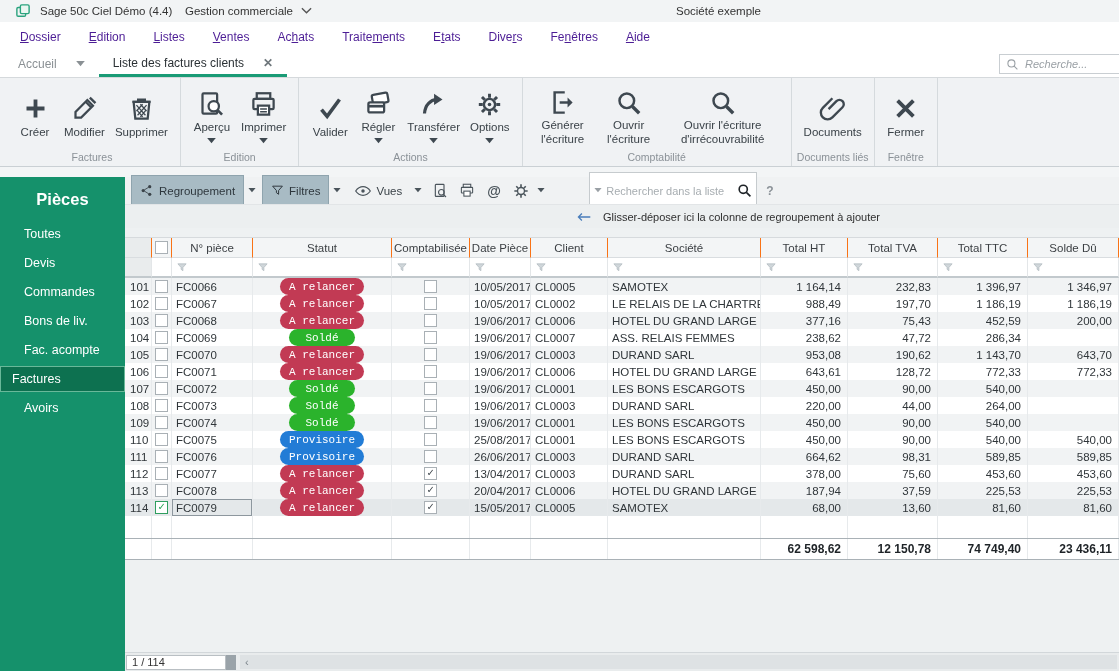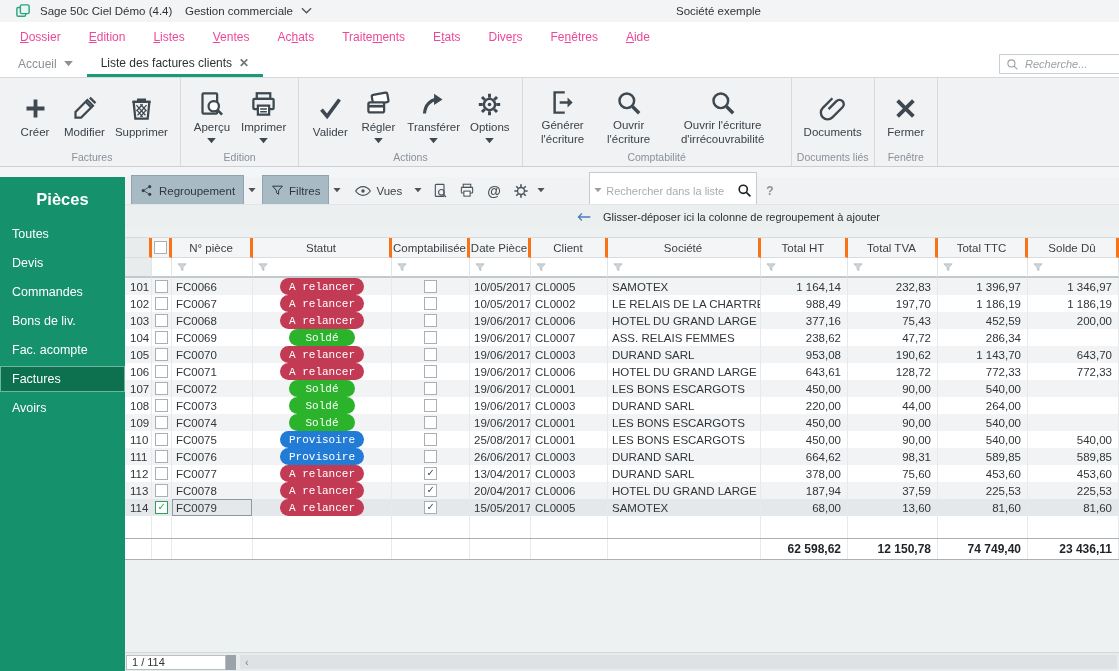--- a/index.html
+++ b/index.html
@@ -7,26 +7,26 @@
   body { font-family:"Liberation Sans", sans-serif; font-size:12px; color:#333; background:#fff; cursor:default; position:relative; }
 
   
   .titlebar { height:22px; background:#F2F4F5; display:flex; align-items:center; font-size:11.5px; color:#333; position:relative; }
   .applogo { margin:0 10px 0 16px; display:flex; }
   .module { position:absolute; left:185px; display:flex; align-items:center; gap:8px; }
   .company { position:absolute; left:676px; }
 
   
   .menubar { height:29px; background:#fff; display:flex; align-items:center; padding-left:6px; }
-  .menu-item { padding:0 14px; font-size:12px; color:#ec4899; }
+  .menu-item { padding:0 14px; font-size:12px; color:#4c1d95; }
   .menu-item u { text-decoration:underline; }
 
   
   .tabbar { height:27px; background:#fff; border-bottom:1px solid #D5D9DC; display:flex; align-items:stretch; position:relative; }
-  .tab { display:flex; align-items:center; gap:7px; padding:0 14px; font-size:12px; }
+  .tab { display:flex; align-items:center; gap:19px; padding:0 14px; font-size:12px; }
   .tab.home { color:#8A9094; margin-left:4px; }
   .tab.active { color:#2B3135; border-bottom:3px solid #1A9B76; }
   .tab .x { color:#6E767B; font-size:12px; font-weight:bold; }
   .topsearch { position:absolute; right:-60px; top:3px; width:180px; height:20px; border:1px solid #C9CED2; background:#fff; display:flex; align-items:center; padding:0 6px; gap:6px; }
   .topsearch input { border:none; outline:none; flex:1; font-size:11px; font-style:italic; color:#555; font-family:"Liberation Sans",sans-serif; background:transparent; }
   .topsearch input::placeholder { color:#9AA0A5; }
 
   
   .ribbon { height:89px; background:#F0F2F4; border-bottom:1px solid #CAD0D4; display:flex; align-items:stretch; padding-left:4px; }
   .rgroup { position:relative; display:flex; align-items:center; padding:5px 7px 18px; border-right:1px solid #D5DADD; }
@@ -37,21 +37,21 @@
   .rbtn .rcaret { margin-top:3px; }
   svg { display:block; }
 
   
   .mainstrip { height:10px; background:#F3F5F6; }
   .main { display:flex; height:494px; }
 
   
   .sidebar { width:125px; background:#15916B; color:#fff; flex-shrink:0; }
   .sidebar-title { text-align:center; font-size:16.5px; font-weight:bold; padding:13px 0 12px; }
-  .side-item { padding:6px 0 6px 12px; font-size:12.5px; margin:0 0 3px 0; }
+  .side-item { padding:6px 0 6px 24px; font-size:12.5px; margin:0 0 3px 0; }
   .side-item.active { background:#0D7150; border:1px solid #69B899; padding:5px 0 5px 11px; }
 
   
   .content { flex:1; background:#EEF1F2; display:flex; flex-direction:column; position:relative; }
 
   .listbar { height:27px; background:#F0F2F3; display:flex; align-items:center; padding-left:6px; gap:3px; flex-shrink:0; }
   .lbtn { height:32px; display:flex; align-items:center; gap:5px; padding:0 8px; background:#A8BBC4; border:1px solid #8FA4AE; color:#2E373D; font-size:11.5px; }
   .lbtn.plain { background:transparent; border:none; color:#3A4248; }
   .licon { width:24px; height:21px; display:flex; align-items:center; justify-content:center; color:#4A545B; font-size:14px; }
   .lcaret { width:10px; display:flex; justify-content:center; margin-right:2px; }
@@ -59,21 +59,21 @@
   .listsearch input { border:none; outline:none; flex:1; font-size:11px; color:#555; font-family:"Liberation Sans",sans-serif; background:transparent; min-width:0; }
   .listsearch input::placeholder { color:#A7ADB1; }
   .help-q { color:#8A9197; font-weight:bold; font-size:12px; margin-left:6px; }
 
   .hintrow { height:24px; background:#ECEFF0; border-top:1px solid #E2E5E7; display:flex; align-items:center; padding-left:452px; gap:12px; font-size:11px; color:#2F2F2F; flex-shrink:0; }
 
   
   .cols { display:grid; grid-template-columns:27px 20px 81px 139px 78px 61px 77px 153px 87px 90px 90px 91px; }
   .tablewrap { margin-top:9px; background:#fff; }
   .thead { height:21px; background:#F3F5F6; border-top:1px solid #D6DADD; }
-  .thead .cell { border-right:3px solid #f97316; border-bottom:1px solid #D9DDE0; display:flex; align-items:center; justify-content:center; font-size:11.5px; color:#3B3F43; overflow:hidden; white-space:nowrap; }
+  .thead .cell { border-right:1px solid #f97316; border-bottom:1px solid #D9DDE0; display:flex; align-items:center; justify-content:center; font-size:11.5px; color:#3B3F43; overflow:hidden; white-space:nowrap; }
   .thead .cell.corner { background:#E9ECED; }
   .filterrow { height:20px; background:#fff; }
   .filterrow .cell { border-right:1px solid #E3E6E8; border-bottom:2px solid #C2C9CD; display:flex; align-items:center; padding-left:4px; }
   .filterrow .cell.corner { background:#E9ECED; }
   .trow { height:17px; }
   .trow .cell { border-right:1px solid #E7EAEC; display:flex; align-items:center; font-size:11.5px; color:#30363A; overflow:hidden; white-space:nowrap; }
   .trow.odd { background:#F1F3F4; }
   .trow.even { background:#FFFFFF; }
   .trow.selected { background:#E4E8EA; }
   .c-num { justify-content:flex-start; padding-left:5px; color:#3A4045; }

